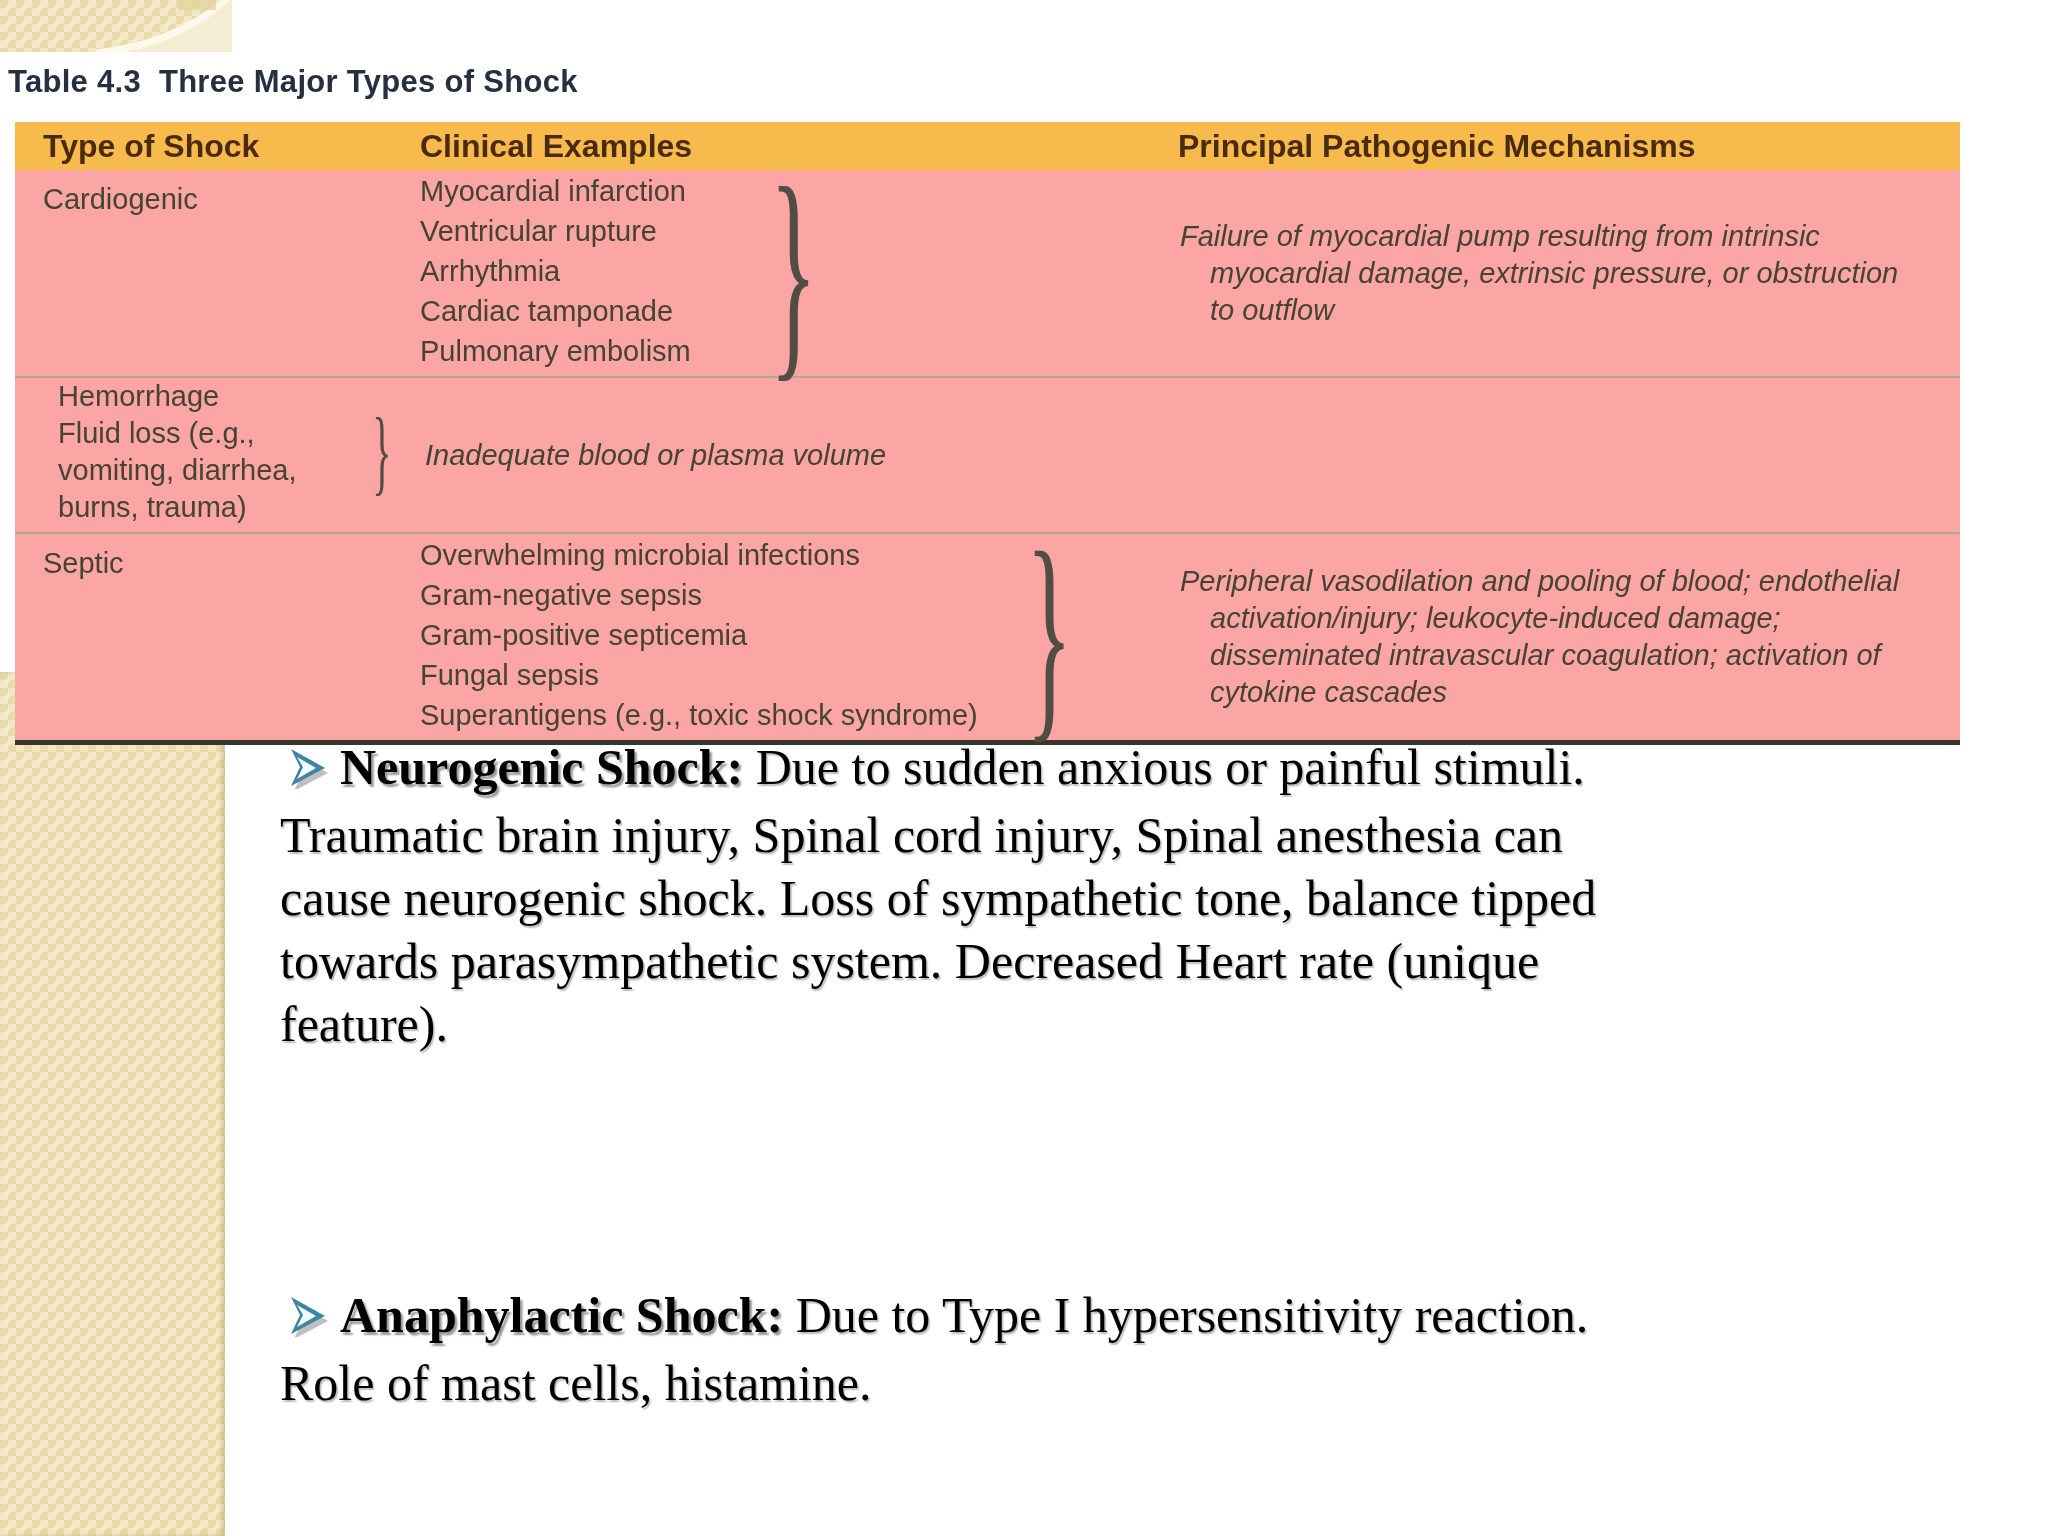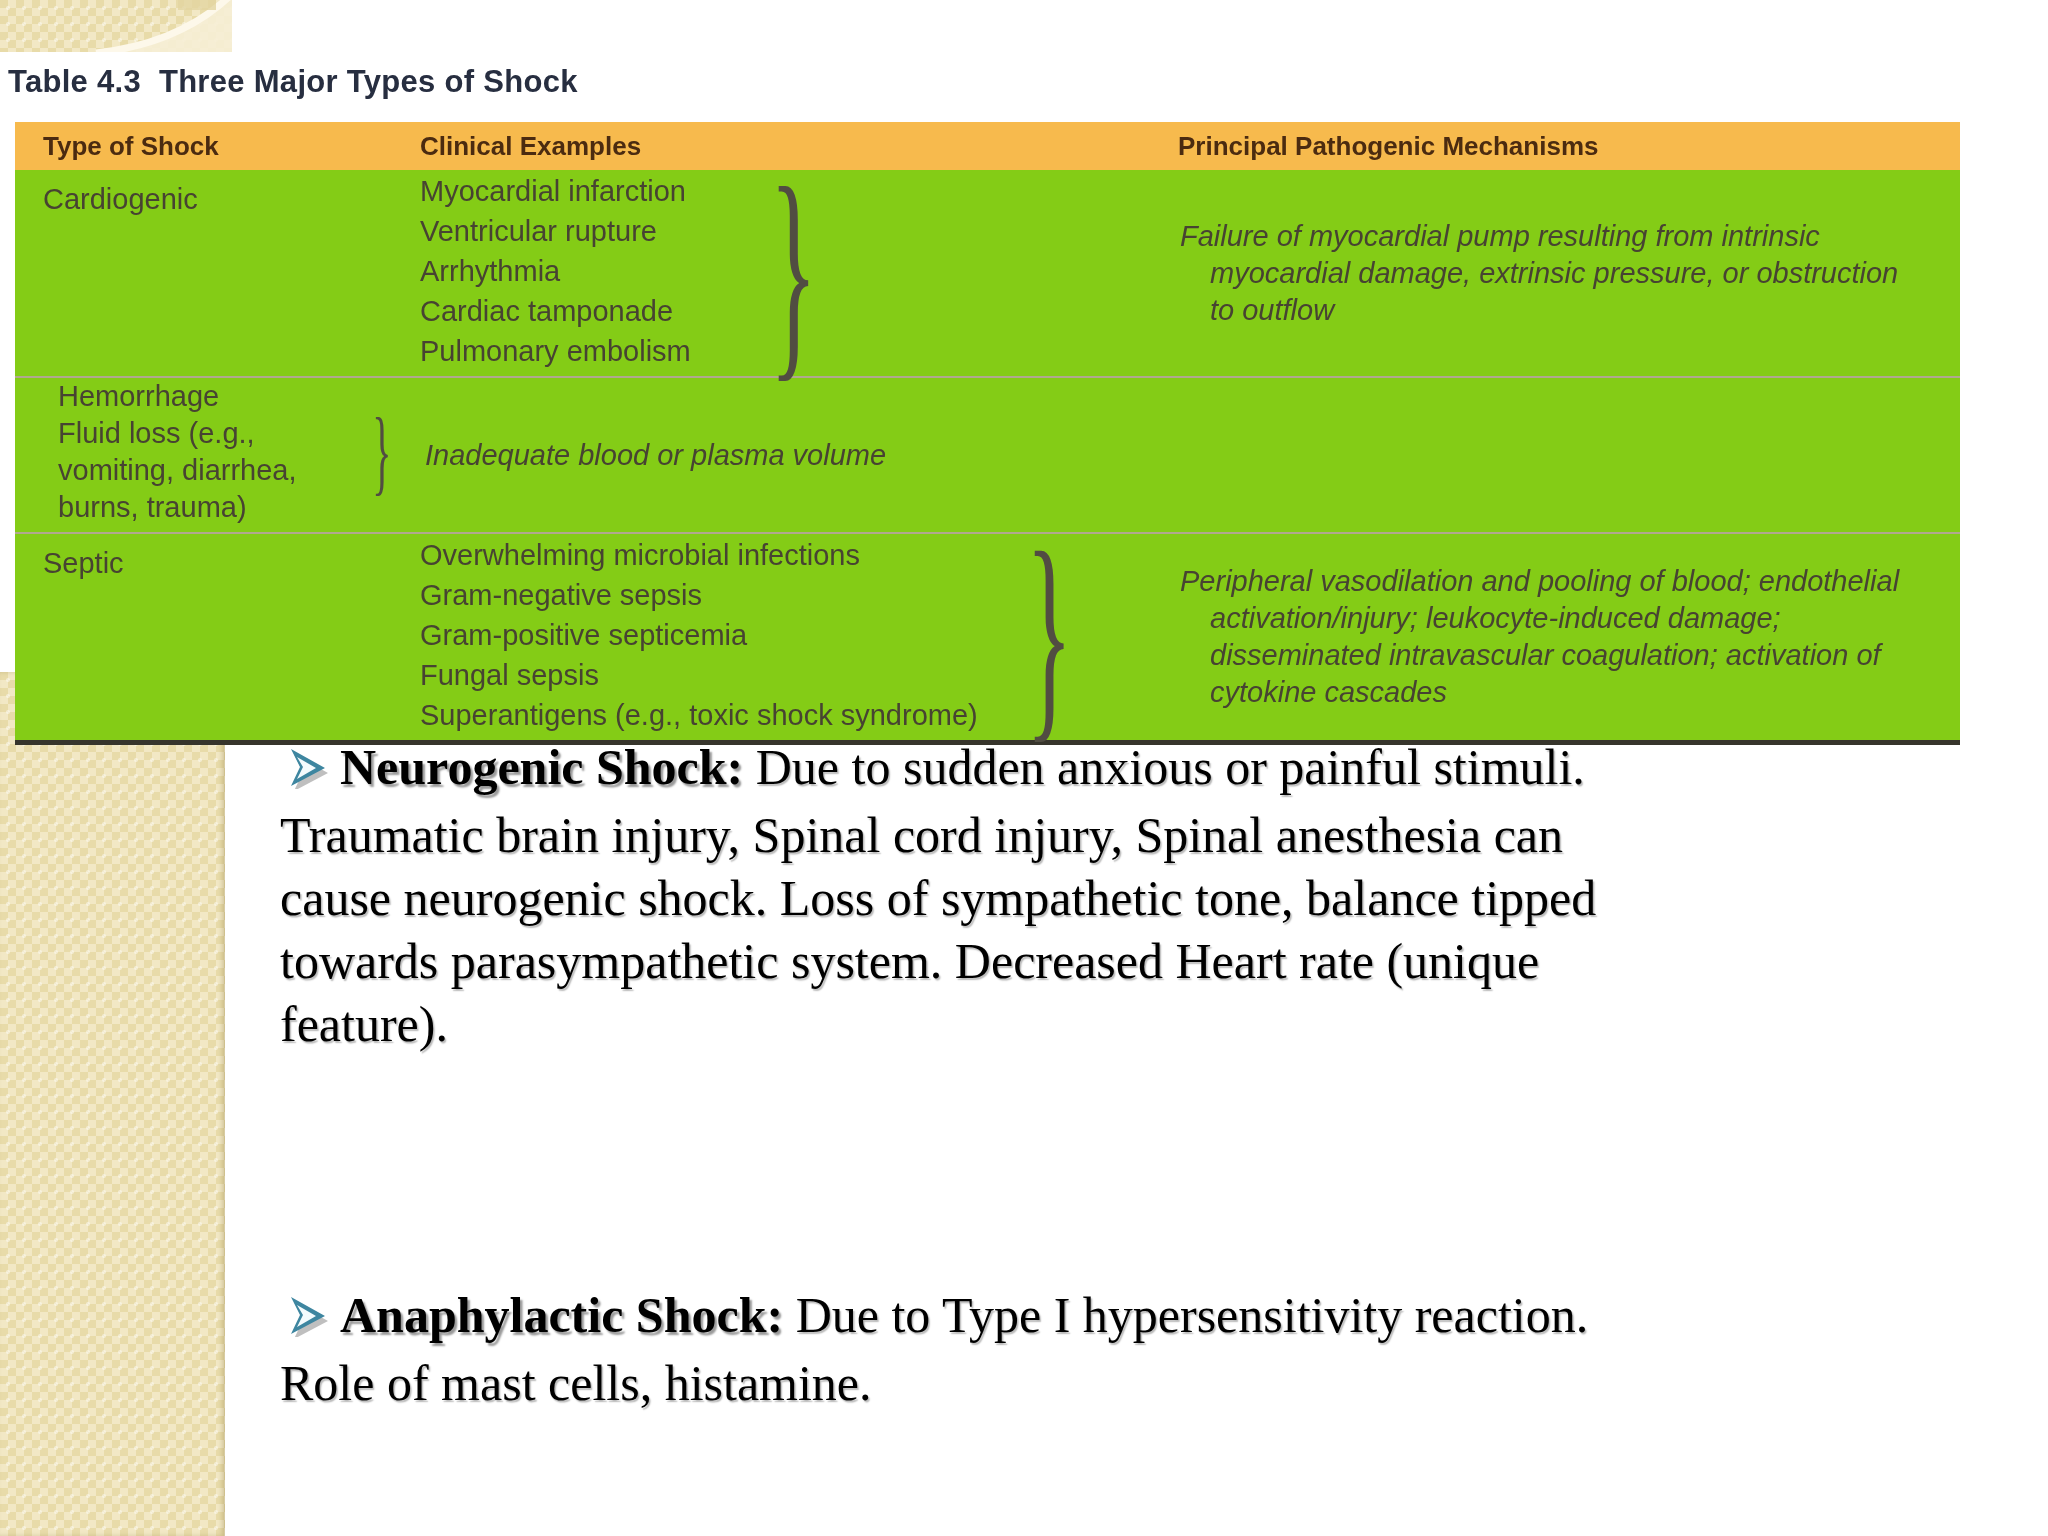--- a/index.html
+++ b/index.html
@@ -33,28 +33,28 @@
     font-size:31px; font-weight:bold; color:#272e40; letter-spacing:0.3px;
     white-space:pre;
   }
   .shock-table {
     position:absolute; left:15px; top:122px; width:1945px;
     border-bottom:5px solid #37352c;
   }
   .thead {
     display:grid; grid-template-columns:390px 755px 800px;
     background:#f7ba4d; height:48px; align-items:center;
-    color:#4b2b10; font-weight:bold; font-size:26px;
+    color:#4b2b10; font-weight:bold; font-size:32px;
   }
   .thead .hc1 { padding-left:28px; }
   .thead .hc2 { padding-left:15px; }
   .thead .hc3 { padding-left:18px; }
   .trow {
     display:grid; grid-template-columns:390px 755px 800px;
-    background:#84cc16; color:#474332;
+    background:#fca5a5; color:#474332;
   }
   .trow + .trow { border-top:2px solid #b1a890; }
   .trow.r1 { min-height:198px; }
   .trow.r2 { min-height:80px; }
   .trow.r3 { min-height:192px; }
   .cell-type { padding:13px 0 0 28px; font-size:29px; }
   .cell-ex { padding:0 0 6px 15px; display:flex; align-items:flex-end; }
   .cell-ex ul { list-style:none; margin:0; padding:0; font-size:29px; }
   .r1 .cell-ex li, .r3 .cell-ex li { line-height:38px; padding-top:2px; }
   .r2 .cell-ex li { line-height:37px;margin-left:28px; }

